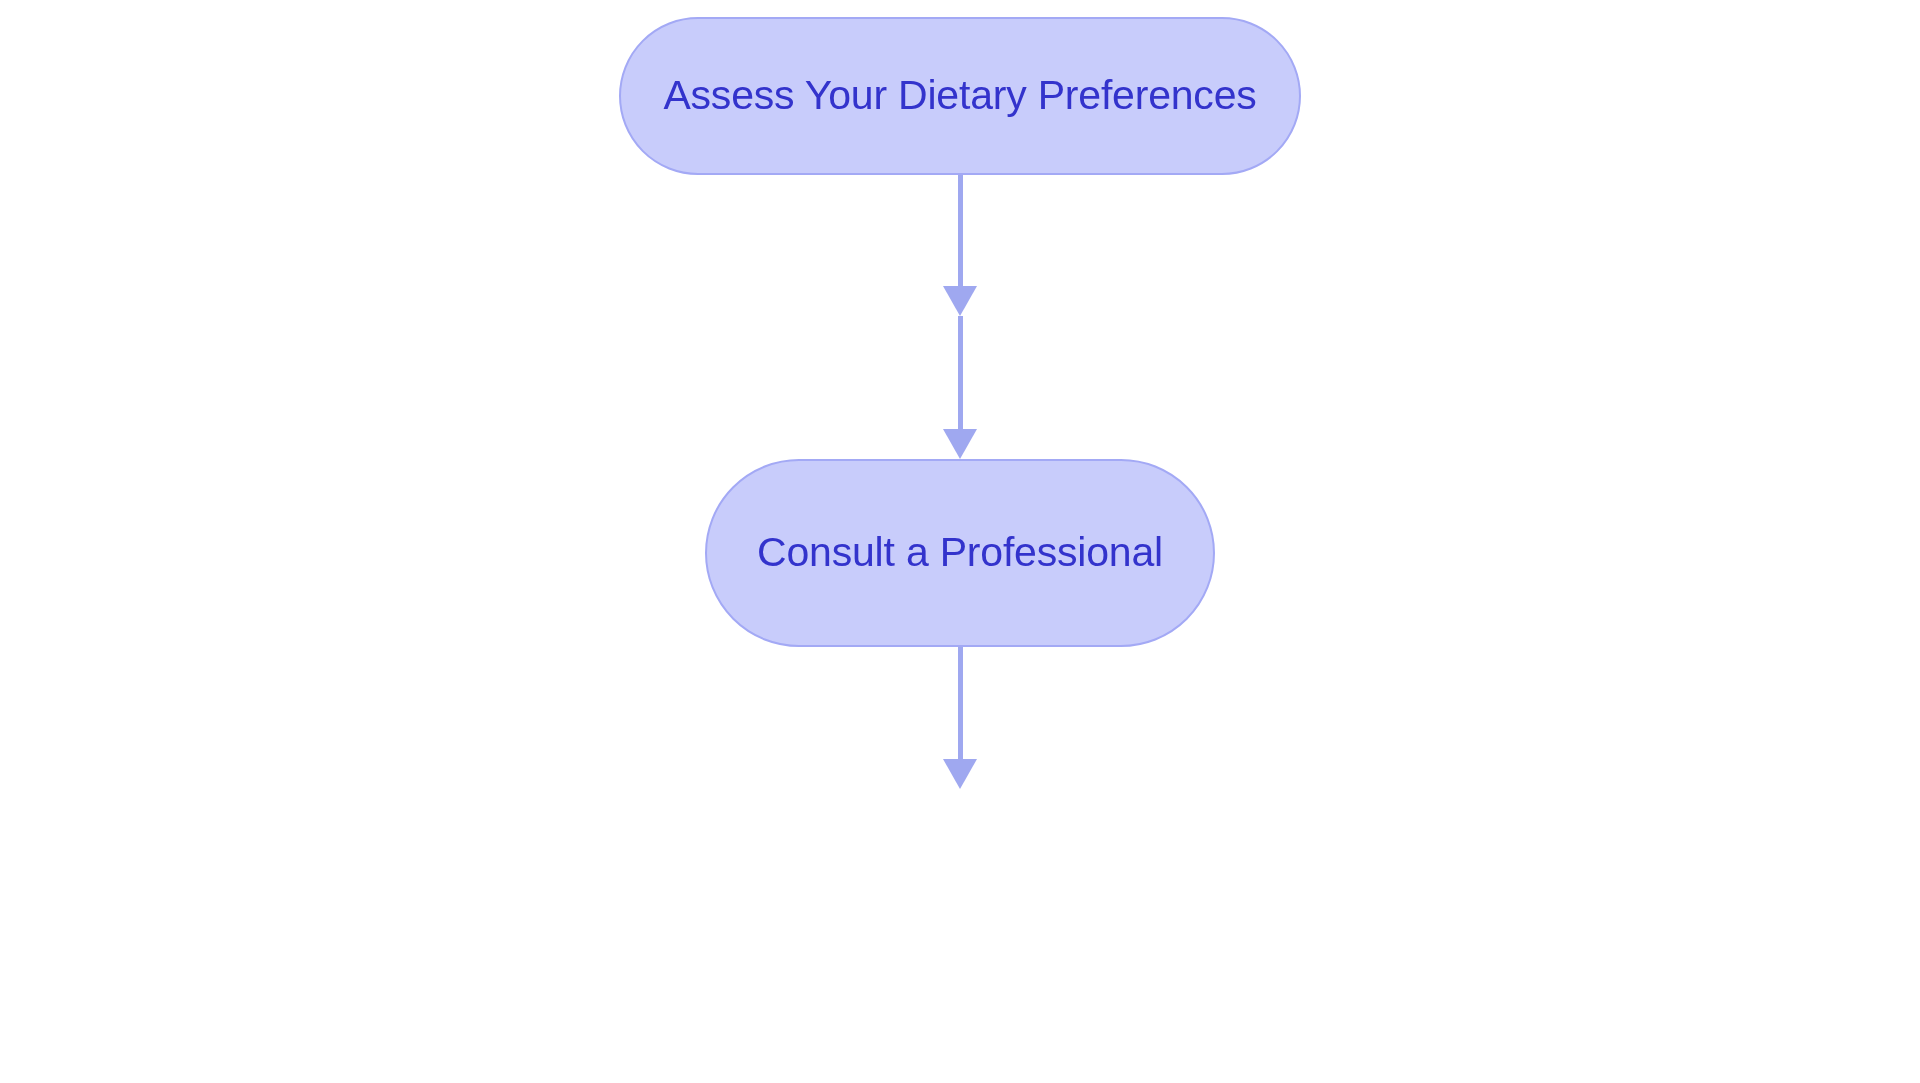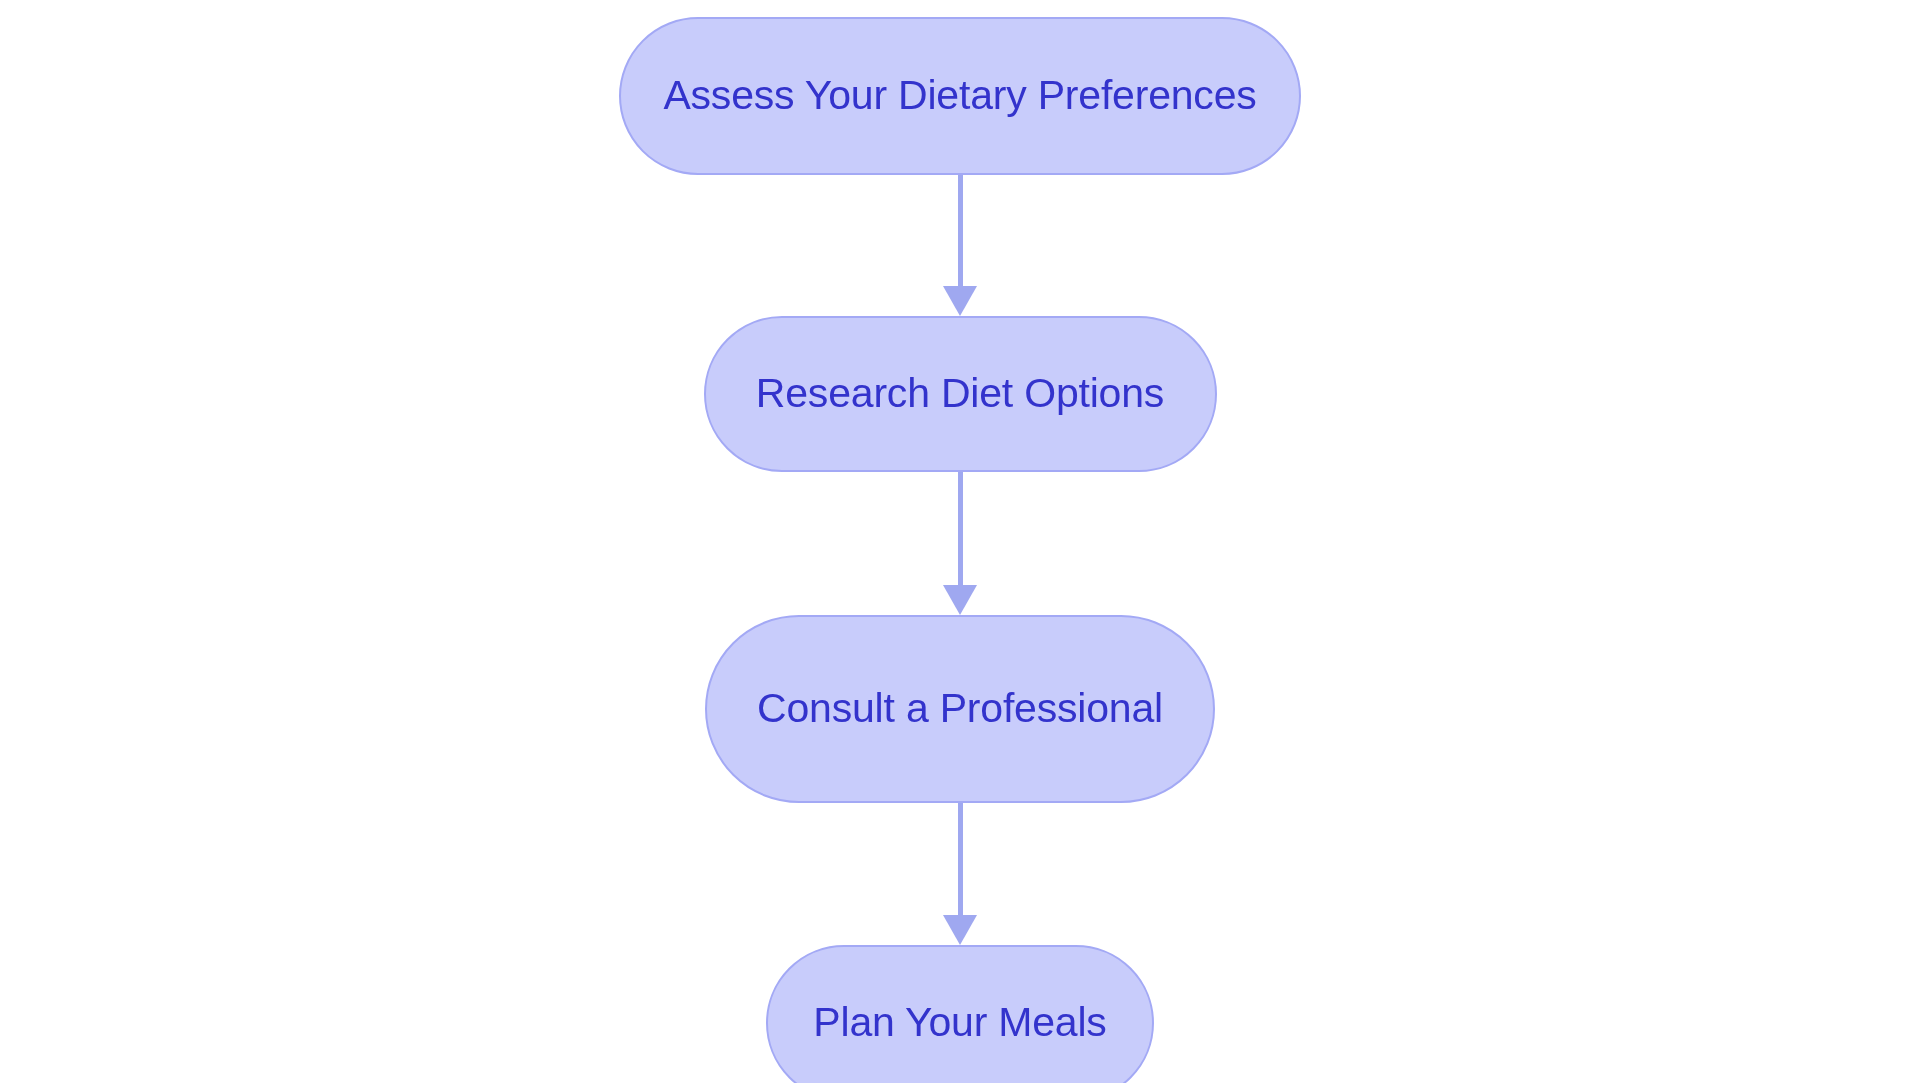--- a/index.html
+++ b/index.html
@@ -98,36 +98,30 @@
 
     <div class="node node-1">
       <span class="node-label">Assess Your Dietary Preferences</span>
     </div>
 
     <div class="connector connector-1">
       <div class="connector-line"></div>
       <div class="connector-head"></div>
     </div>
 
-    <div class="node node-2">
-      <span class="node-label">Research Diet Options</span>
-    </div>
 
     <div class="connector connector-2">
       <div class="connector-line"></div>
       <div class="connector-head"></div>
     </div>
 
     <div class="node node-3">
       <span class="node-label">Consult a Professional</span>
     </div>
 
     <div class="connector connector-3">
       <div class="connector-line"></div>
       <div class="connector-head"></div>
     </div>
 
-    <div class="node node-4">
-      <span class="node-label">Plan Your Meals</span>
-    </div>
 
   </div>
 </div>
 
 </body></html>

